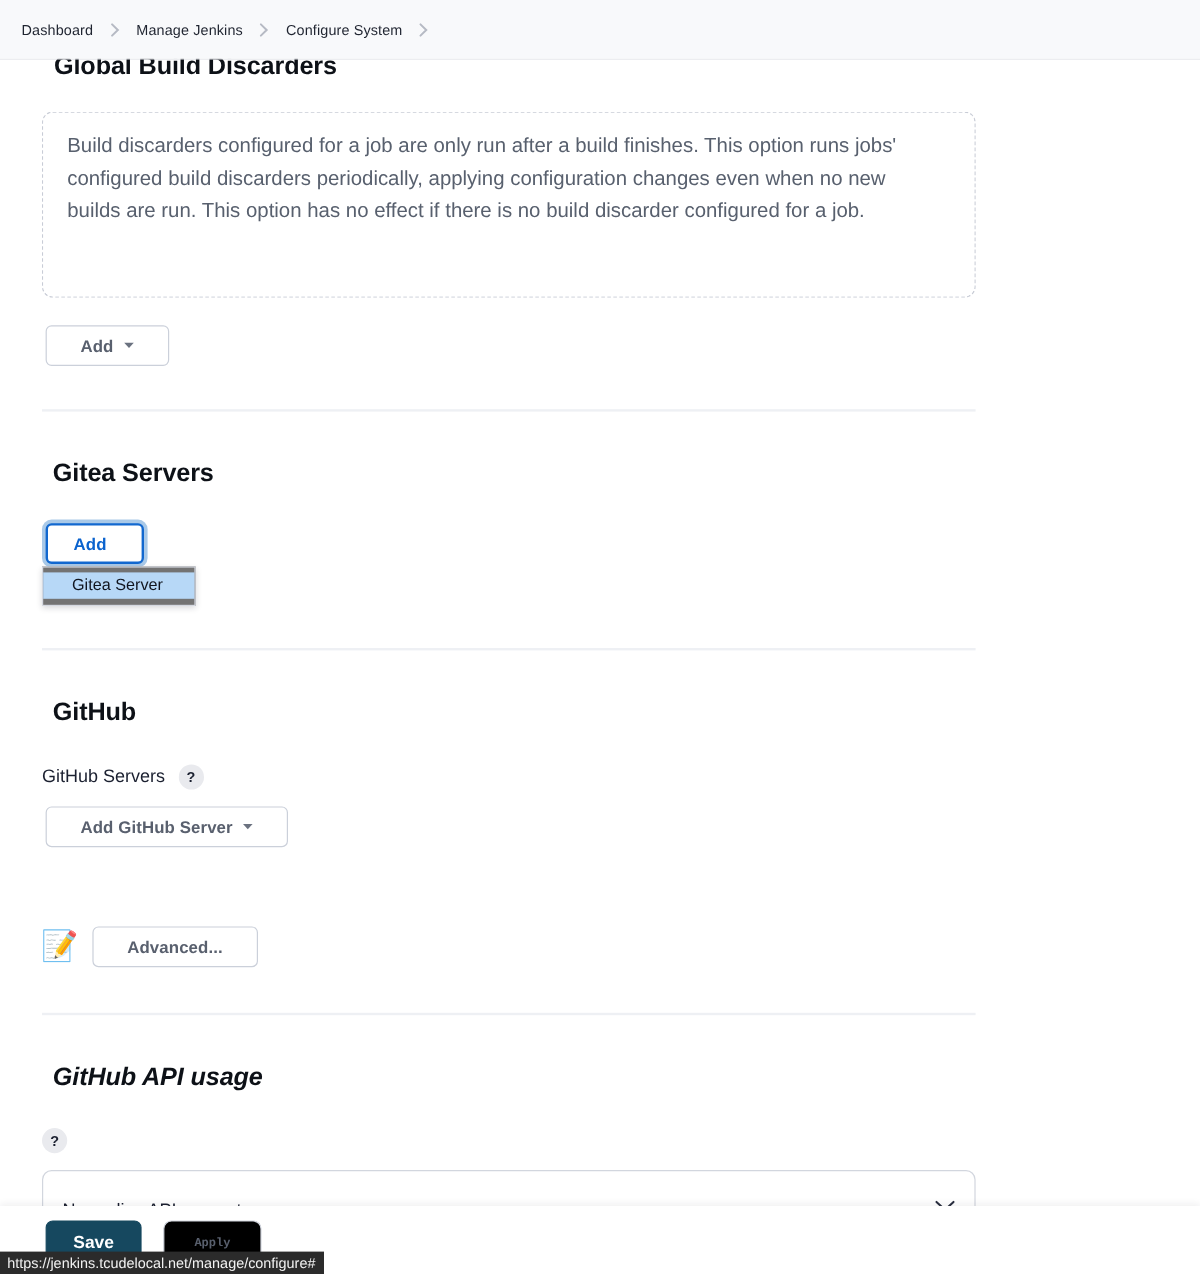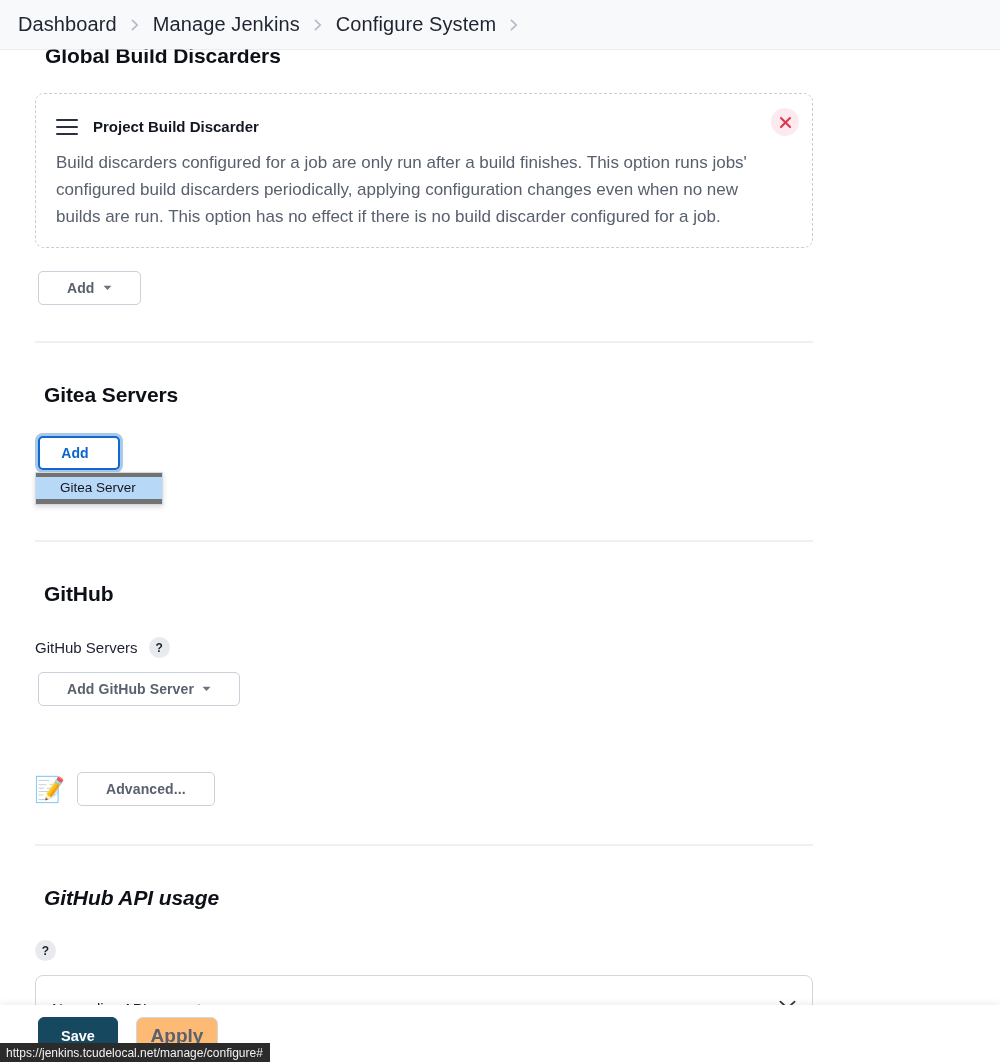--- a/index.html
+++ b/index.html
@@ -16,21 +16,21 @@
   #breadcrumb-bar {
     position: absolute; top: 0; left: 0;
     width: 1000px; height: 49px;
     background: #f8f9fb;
     display: flex; align-items: center;
     padding-left: 18px;
     z-index: 40;
     box-shadow: 0 1px 0 rgba(220,222,228,.55);
   }
   .crumb {
-    font-size: 20px;
+    font-size: 12px;
     color: #1f2430;
     letter-spacing: .1px;
     white-space: nowrap;
   }
   .crumb-sep {
     color: #b6bac4;
     font-size: 15px;
     margin: 0 14px;
     display: inline-block;
     line-height: 1;
@@ -250,31 +250,31 @@
     font-size: 14.5px;
     font-weight: bold;
     border-radius: 6px;
     height: 38px;
     min-width: 80px;
     display: inline-flex; align-items: center; justify-content: center;
     cursor: pointer;
     font-family: "Liberation Sans", sans-serif;
   }
   #apply-button {
-    background: #fdba74;
+    background: #000000;
     border: 1.6px solid #d2d6de;
     color: #59606e;
-    font-size: 19px;
+    font-size: 10px;
     font-weight: bold;
     border-radius: 7px;
     height: 38px;
     min-width: 82px;
     display: inline-flex; align-items: center; justify-content: center;
     cursor: pointer;
-    font-family: Liberation Sans, sans-serif;
+    font-family: Liberation Mono, monospace;
   }
 
   
   #status-bar {
     position: absolute;
     left: 0; top: 1043px;
     height: 19px;
     background: #2b2b2b;
     color: #f2f2f2;
     font-size: 12px;
@@ -286,33 +286,20 @@
   }
 </style>
 </head>
 <body>
 
 <div id="page">
 
   <h2 class="section-title" id="global-build-discarders-title">Global Build Discarders</h2>
 
   <div id="discarder-card">
-    <div class="card-head">
-      <span class="drag-handle">
-        <i></i>
-          <i></i>
-          <i></i>
-      </span>
-      <span class="card-title">Project Build Discarder</span>
-      <button class="card-close" aria-label="remove">
-        <svg width="13" height="13" viewBox="0 0 13 13" aria-hidden="true">
-          <path d="M2 2 L11 11 M11 2 L2 11" stroke="#e0344f" stroke-width="2.1" stroke-linecap="round" fill="none"></path>
-        </svg>
-      </button>
-    </div>
     <p class="card-desc">Build discarders configured for a job are only run after a build finishes. This option runs jobs' configured build discarders periodically, applying configuration changes even when no new builds are run. This option has no effect if there is no build discarder configured for a job.</p>
   </div>
 
   <button class="jbtn" id="add-discarder-button">
     <span>Add</span>
     <svg class="chev" width="9" height="6" viewBox="0 0 9 6" aria-hidden="true">
       <path d="M0.5 0.7 L4.5 5 L8.5 0.7 Z" fill="#6b7280"></path>
     </svg>
   </button>
 

